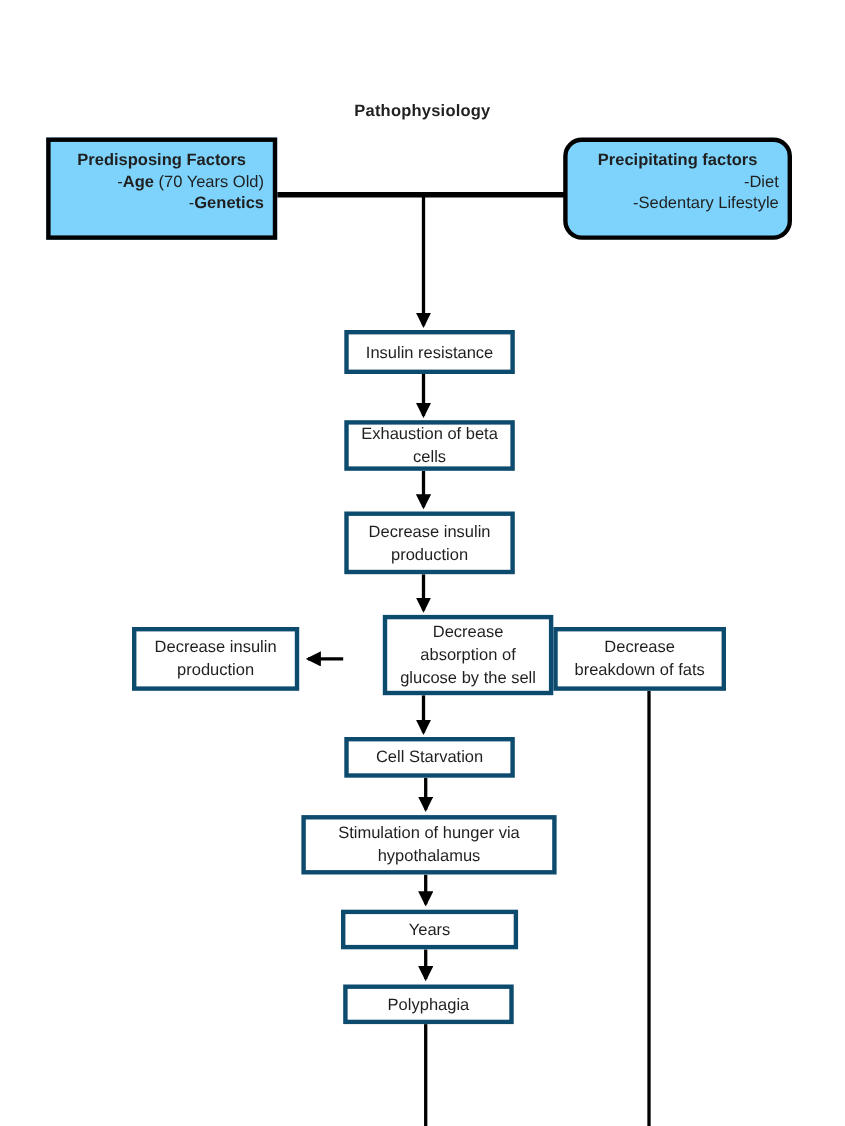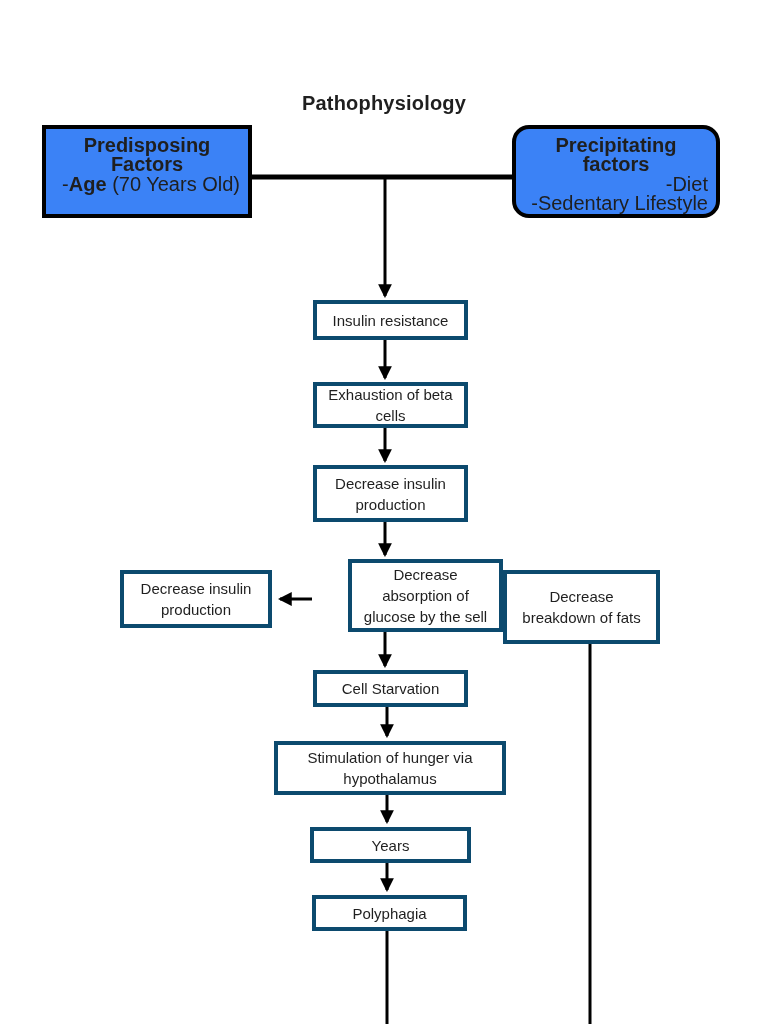--- a/index.html
+++ b/index.html
@@ -22,21 +22,21 @@
     width: 768px;
     height: 1024px;
     pointer-events: none;
   }
   .diagram-title {
     position: absolute;
     left: 0;
     top: 92px;
     width: 768px;
     text-align: center;
-    font-size: 20px;
+    font-size: 15px;
     font-weight: bold;
     color: #1f1f1f;
     letter-spacing: 0.2px;
   }
   .node {
     position: absolute;
     box-sizing: border-box;
     background: #ffffff;
     border: 4px solid #0c4a6e;
     display: flex;
@@ -45,44 +45,44 @@
     text-align: center;
     font-size: 15px;
     line-height: 21px;
     color: #1f1f1f;
     padding: 2px 6px;
   }
   .node.thick { border-width: 4px; }
   .factor-box {
     position: absolute;
     box-sizing: border-box;
-    background: #3b82f6;
+    background: #7dd3fc;
     border: 4px solid #000000;
     color: #1f1f1f;
-    font-size: 20px;
+    font-size: 15px;
     line-height: 19px;
     padding: 7px 8px 6px 8px;
   }
   .factor-box .heading {
     text-align: center;
     font-weight: bold;
     margin-bottom: 1px;
   }
   .factor-box .item { text-align: right; }
   .factor-box .item b { font-weight: bold; }
 
   
   #box-predisposing      { left: 42px;  top: 125px; width: 210px; height: 93px; }
   #box-precipitating     { left: 512px; top: 125px; width: 208px; height: 93px; border-radius: 17px; }
   #box-insulin-resistance{ left: 313px; top: 300px; width: 155px; height: 40px; }
   #box-beta-exhaustion   { left: 313px; top: 382px; width: 155px; height: 46px; }
   #box-decrease-insulin  { left: 313px; top: 465px; width: 155px; height: 57px; }
   #box-decrease-absorption{ left: 312px; top: 559px; width: 155px; height: 73px; margin-left: 36px; }
   #box-decrease-insulin-side{ left: 120px; top: 570px; width: 152px; height: 58px; }
-  #box-decrease-fats     { left: 503px; top: 570px; width: 157px; height: 74px; }
+  #box-decrease-fats     { left: 503px; top: 570px; width: 157px; height: 58px; }
   #box-cell-starvation   { left: 313px; top: 670px; width: 155px; height: 37px; }
   #box-hunger-stimulation{ left: 274px; top: 741px; width: 232px; height: 54px; }
   #box-hunger            { left: 310px; top: 827px; width: 161px; height: 36px; }
   #box-polyphagia        { left: 312px; top: 895px; width: 155px; height: 36px; }
 </style>
 </head>
 <body>
 
 <div class="page">
 
@@ -110,20 +110,21 @@
 
     <line x1="387" y1="931" x2="387" y2="1024" stroke="#000" stroke-width="3"></line>
     <line x1="590" y1="628" x2="590" y2="1024" stroke="#000" stroke-width="3"></line>
   </svg>
 
   <div class="diagram-title">Pathophysiology</div>
 
   <div class="factor-box" id="box-predisposing">
     <div class="heading">Predisposing Factors</div>
     <div class="item"><span>-</span><b>Age</b><span> (70 Years Old)</span></div>
+    <div class="item"><span>-</span><b>Genetics</b><span></span></div>
   </div>
 
   <div class="factor-box" id="box-precipitating">
     <div class="heading">Precipitating factors</div>
     <div class="item"><span>-</span><b></b><span>Diet</span></div>
     <div class="item"><span>-</span><b></b><span>Sedentary Lifestyle</span></div>
   </div>
 
   <div class="node" id="box-insulin-resistance">Insulin resistance</div>
 

